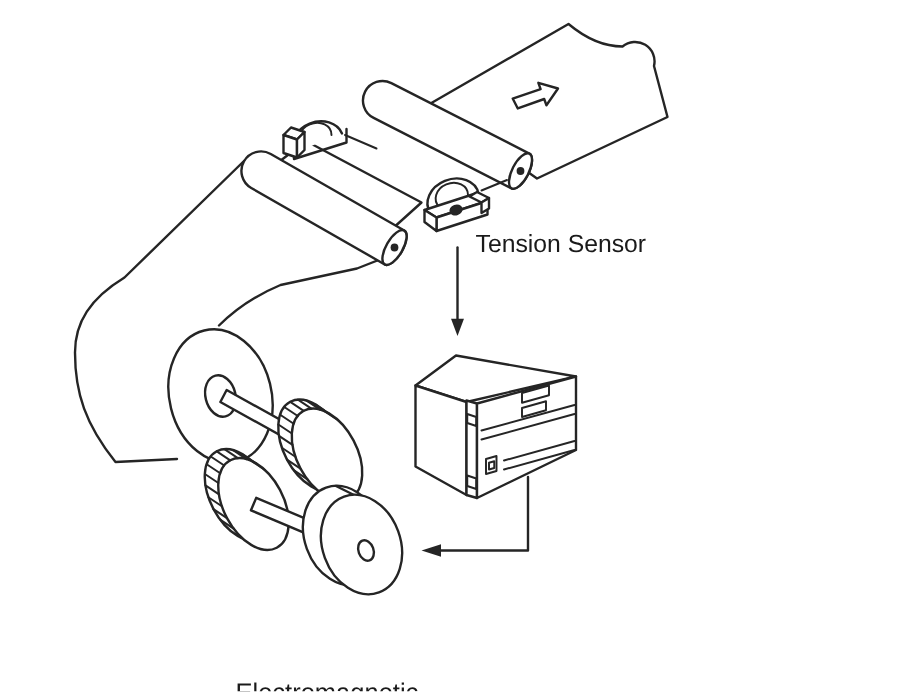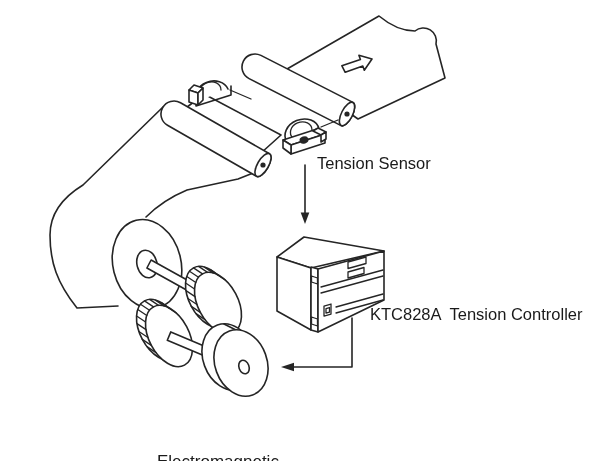--- a/index.html
+++ b/index.html
@@ -159,18 +159,17 @@
       <path class="stroke thin" d="M 326,308.5 L 329.5,307.5 L 329.5,312 L 326,313 Z"></path>
     </g>
 
     <g>
       <path class="stroke" d="M 352,318 L 352,367 L 294,367"></path>
       <path class="ink" d="M 281,367 L 294,362.8 L 294,371.2 Z"></path>
     </g>
   </svg>
 
   <div class="lbl lbl-sensor">Tension Sensor</div>
-  <div class="lbl lbl-controller">KTC828A  Tension Controller</div>
   <div class="lbl lbl-brake">
     <div>Electromagnetic</div>
     
   </div>
 </div>
 
 </body></html>

